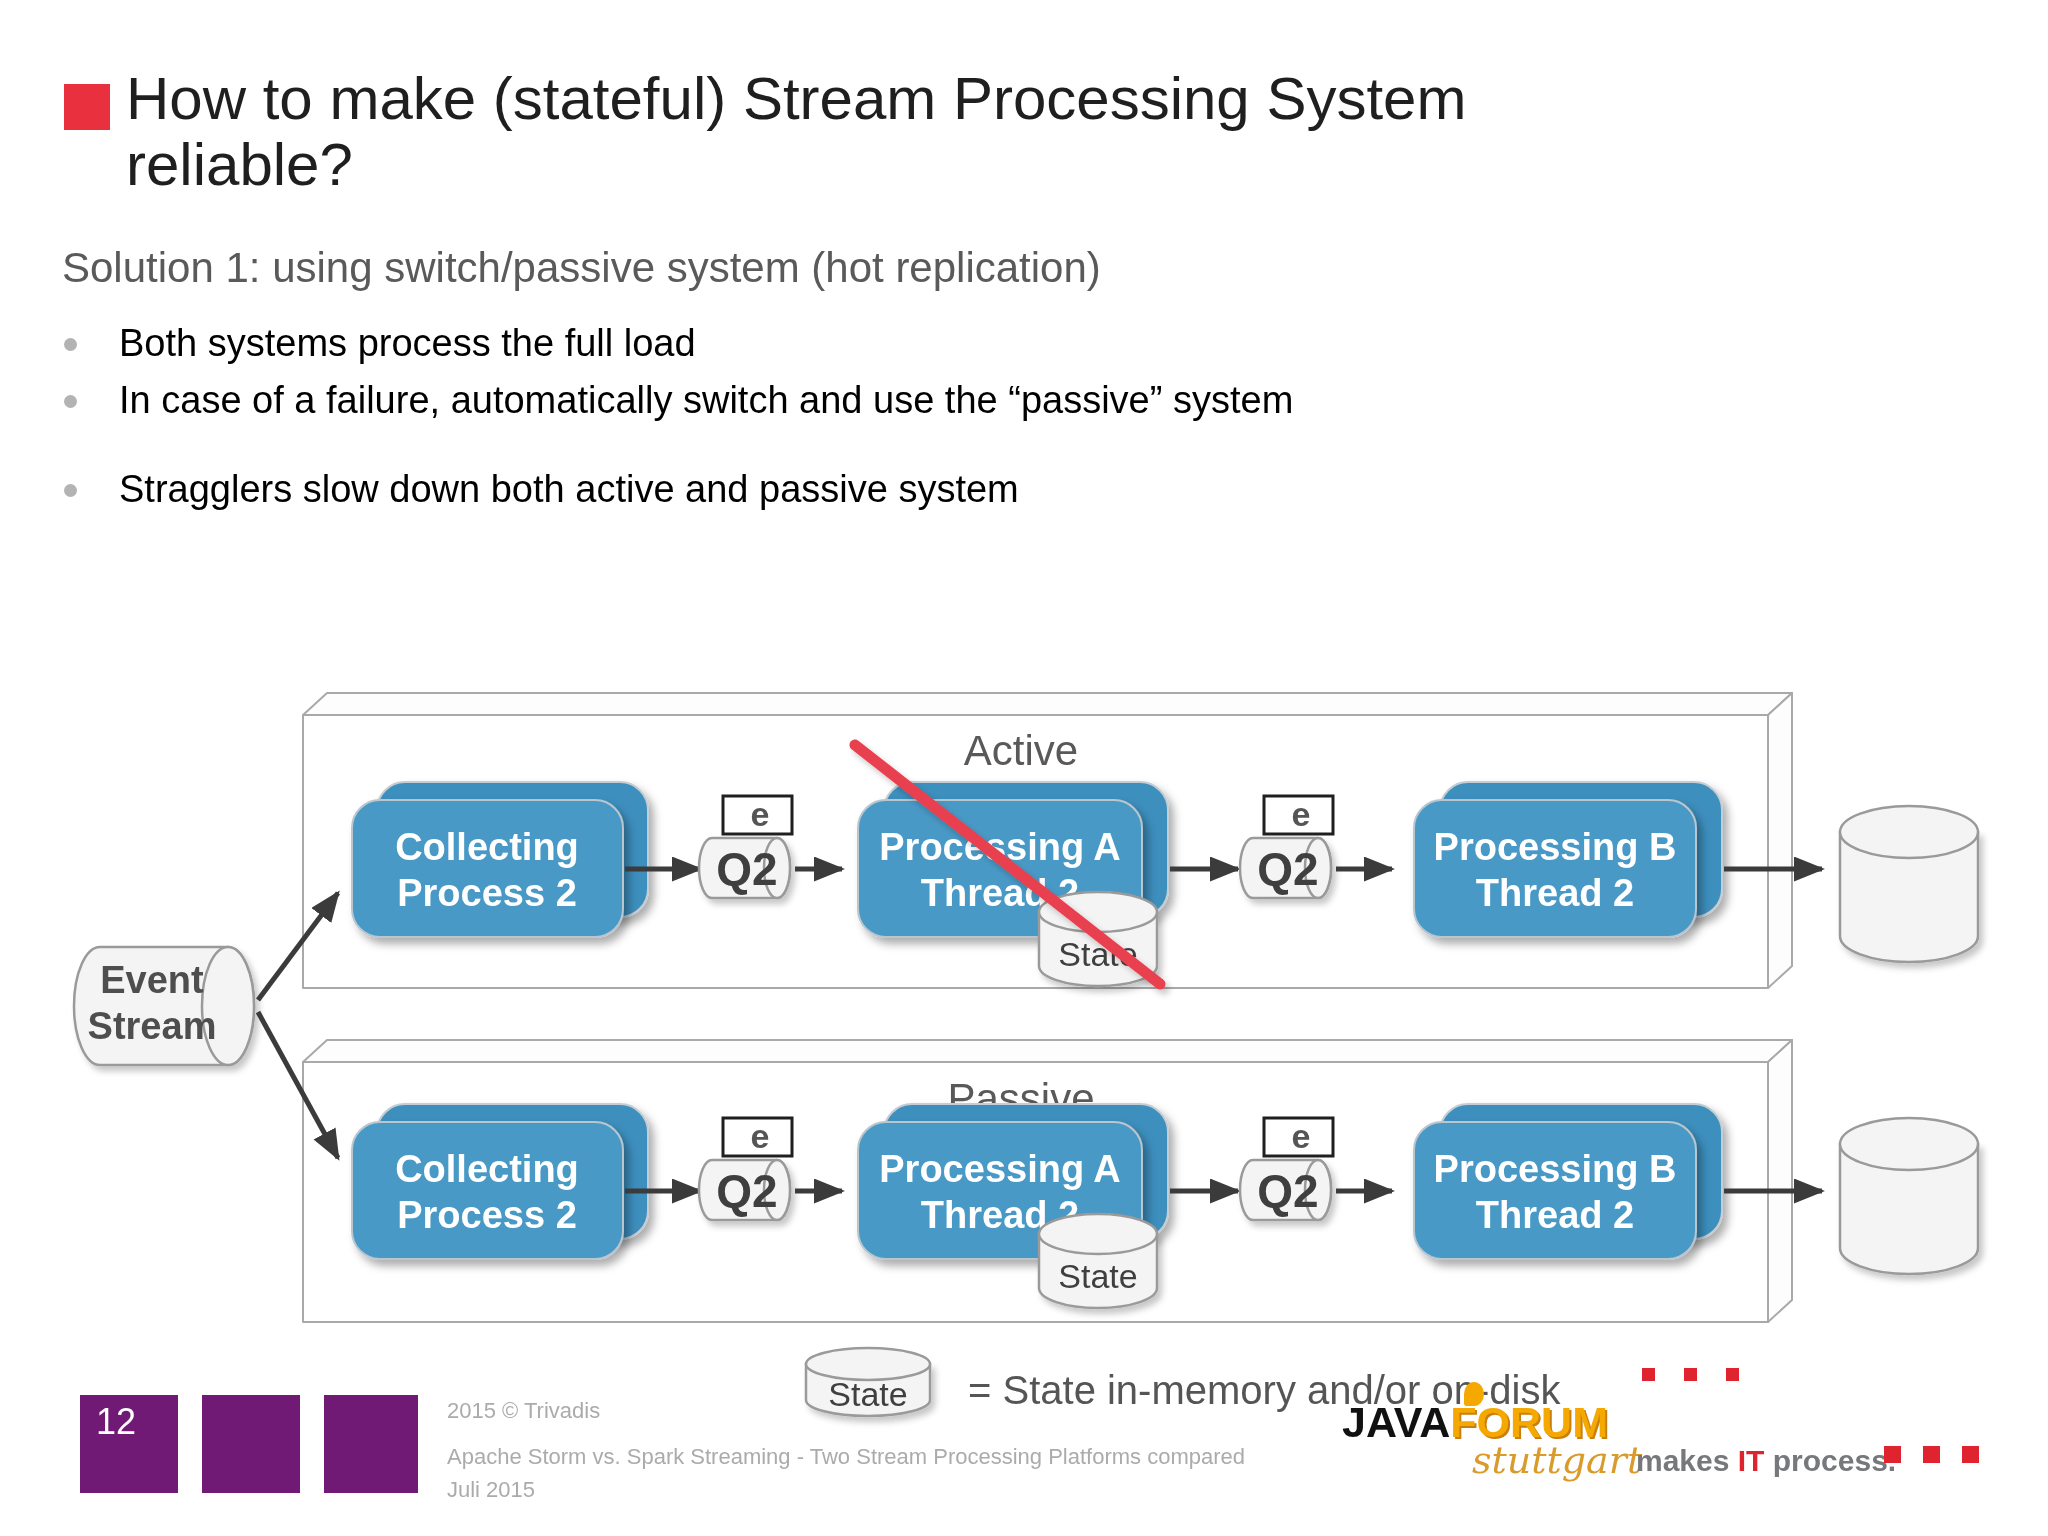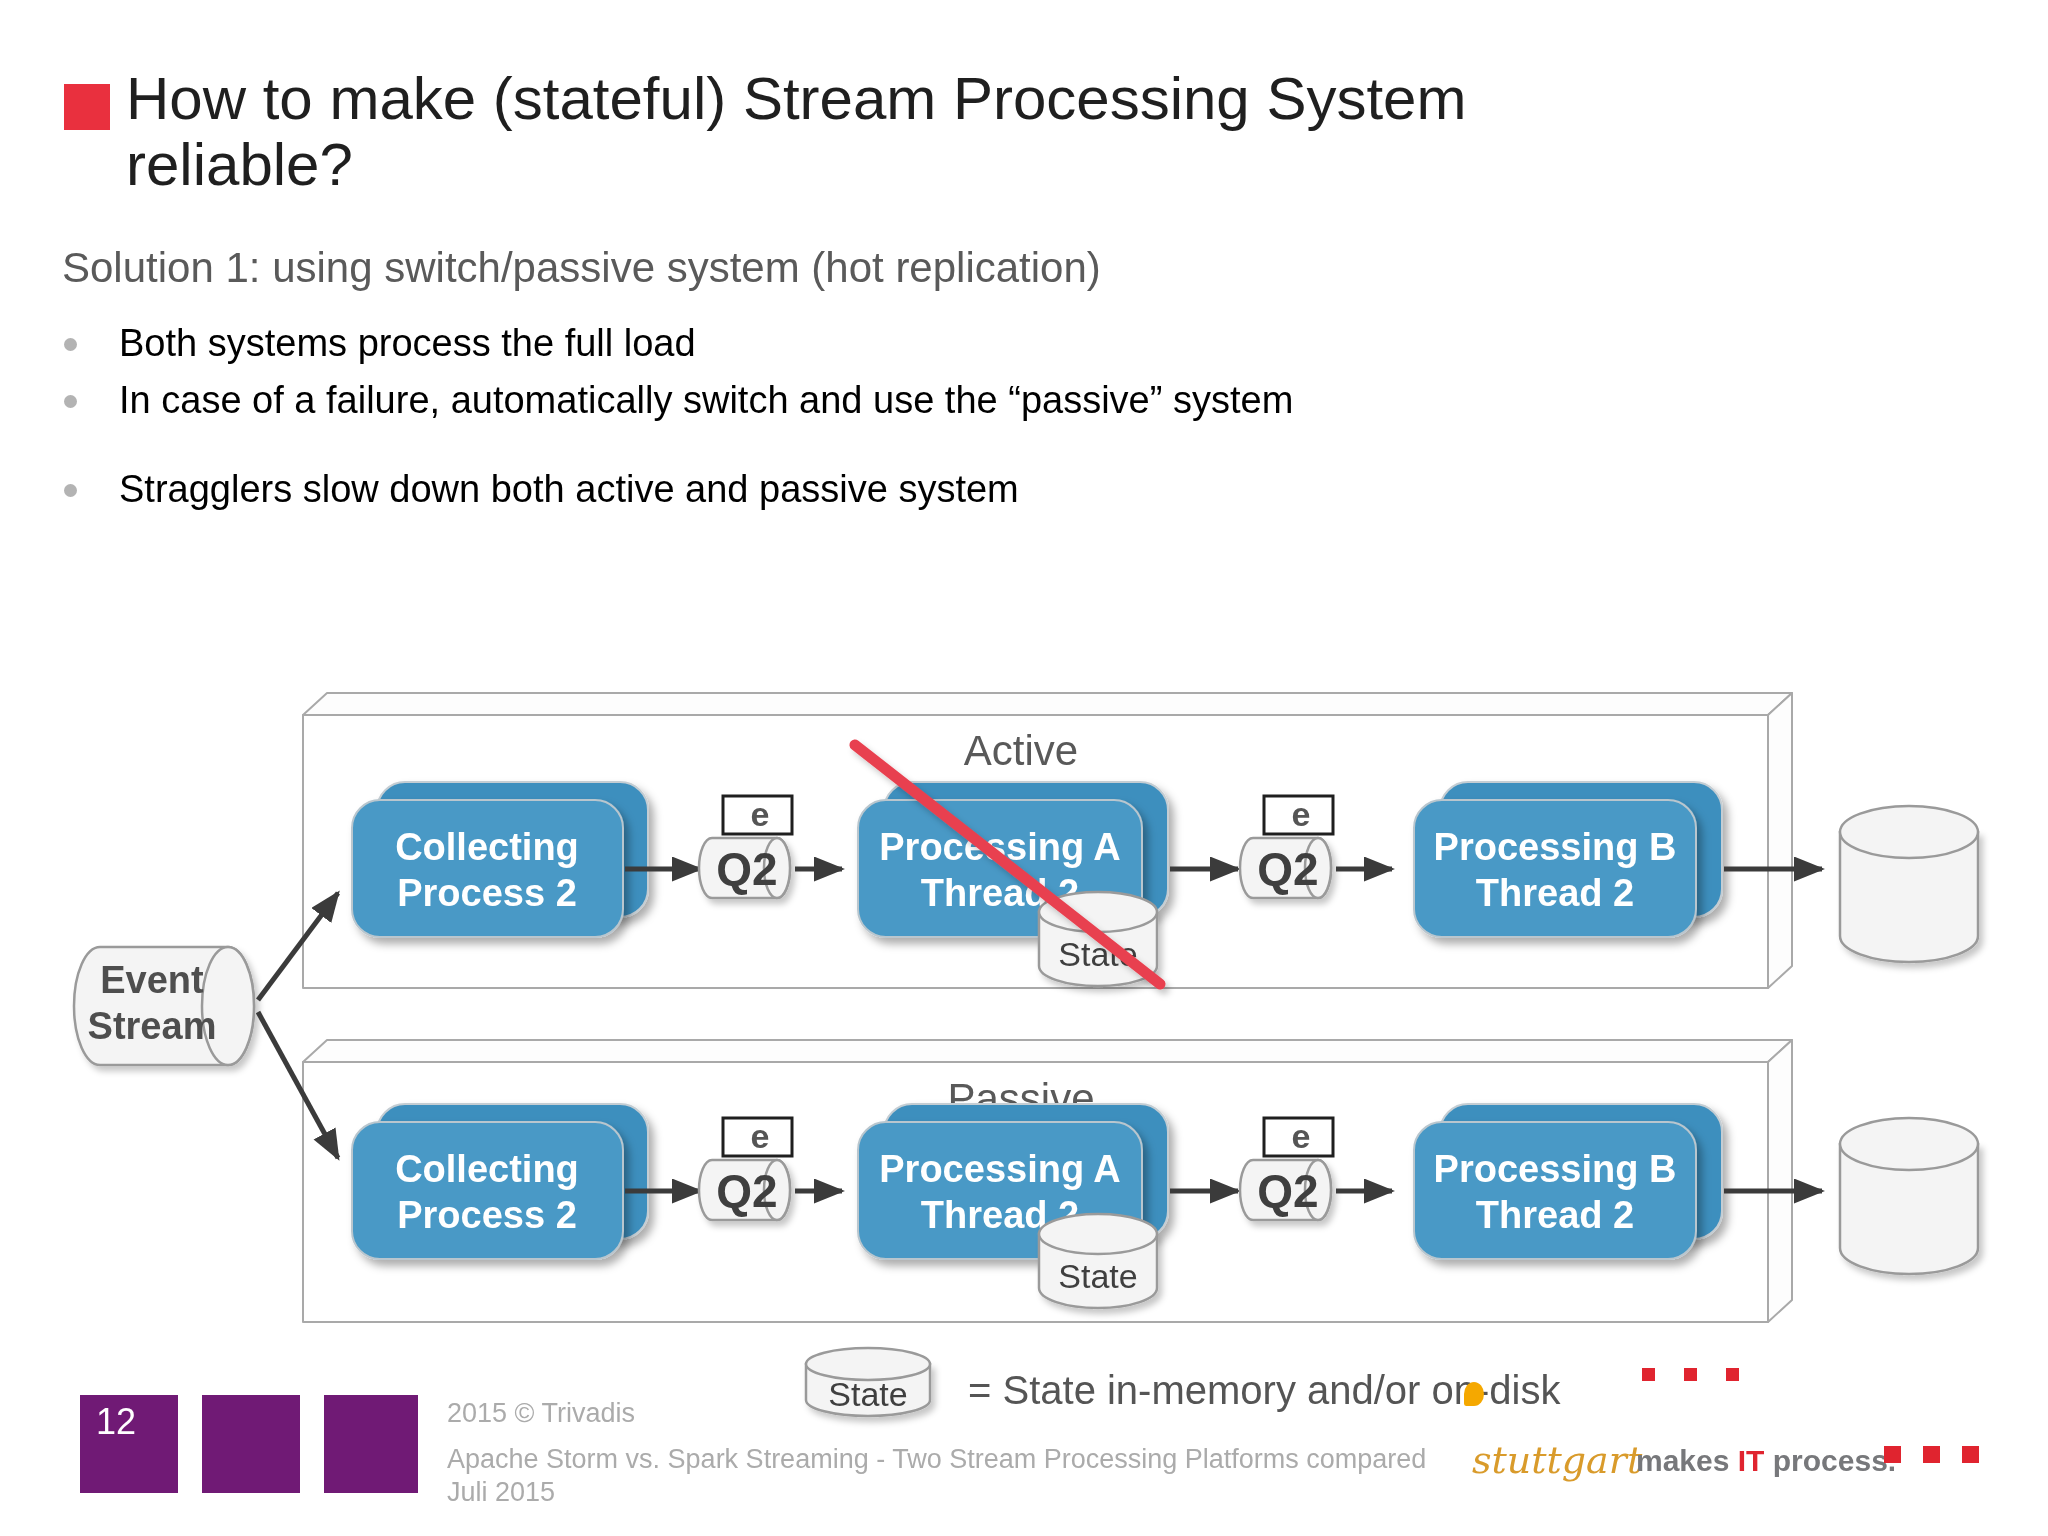--- a/index.html
+++ b/index.html
@@ -35,21 +35,21 @@
   .state-label{font-size:34px;fill:#3f3f3f;text-anchor:middle;}
   .ebox{fill:#ffffff;stroke:#1f1f1f;stroke-width:3;}
   .e-label{font-size:34px;font-weight:bold;fill:#555555;text-anchor:middle;}
   .flow{stroke:#3b3b3b;stroke-width:5;fill:none;}
   .legend-text{font-size:40px;fill:#555555;}
   
   .page-box{position:absolute;top:1395px;height:98px;background:#701a75;}
   .page-box.p1{left:80px;width:98px;color:#ffffff;font-size:36px;padding:6px 0 0 16px;box-sizing:border-box;}
   .page-box.p2{left:202px;width:98px;}
   .page-box.p3{left:324px;width:94px;}
-  .footer-line{position:absolute;left:447px;font-size:27px;color:#ababab;text-align:right;}
+  .footer-line{position:absolute;left:447px;font-size:22px;color:#ababab;text-align:right;}
   .f1{top:1398px}.f2{top:1444px}.f3{top:1477px}
   
   .jf{position:absolute;left:1342px;top:1398px;width:300px;height:90px;}
   .jf-row{font-size:43px;font-weight:800;letter-spacing:0;white-space:nowrap;}
   .jf-java{color:#111111;}
   .jf-forum{color:#F5A800;text-shadow:2px 2px 0 #c97f10;}
   .jf-dot{position:absolute;left:122px;top:-16px;width:20px;height:24px;background:#F5A800;border-radius:50% 50% 50% 10%;}
   .jf-city{position:absolute;left:130px;top:40px;font-family:"DejaVu Serif",serif;font-style:italic;font-size:38px;color:#D99B2B;}
   
   .tv{position:absolute;left:1630px;top:1372px;width:400px;height:110px;}
@@ -245,20 +245,23 @@
 </div>
 <div class="page-box p2"></div>
 <div class="page-box p3"></div>
 
 <div class="footer-line f1">2015 © Trivadis</div>
 <div class="footer-line f2">Apache Storm vs. Spark Streaming - Two Stream Processing Platforms compared</div>
 <div class="footer-line f3">Juli 2015</div>
 
 <div class="jf">
   <div class="jf-dot"></div>
+  <div class="jf-row">
+    <span class="jf-java">JAVA</span><span class="jf-forum">FORUM</span>
+  </div>
   <div class="jf-city">stuttgart</div>
 </div>
 
 <div class="tv">
   <span class="tv-sq" style="left:12px"></span>
   <span class="tv-sq" style="left:54px"></span>
   <span class="tv-sq" style="left:96px"></span>
   <div class="tv-tag">
     <span>makes </span><span class="it">IT</span><span> process.</span>
   </div>

